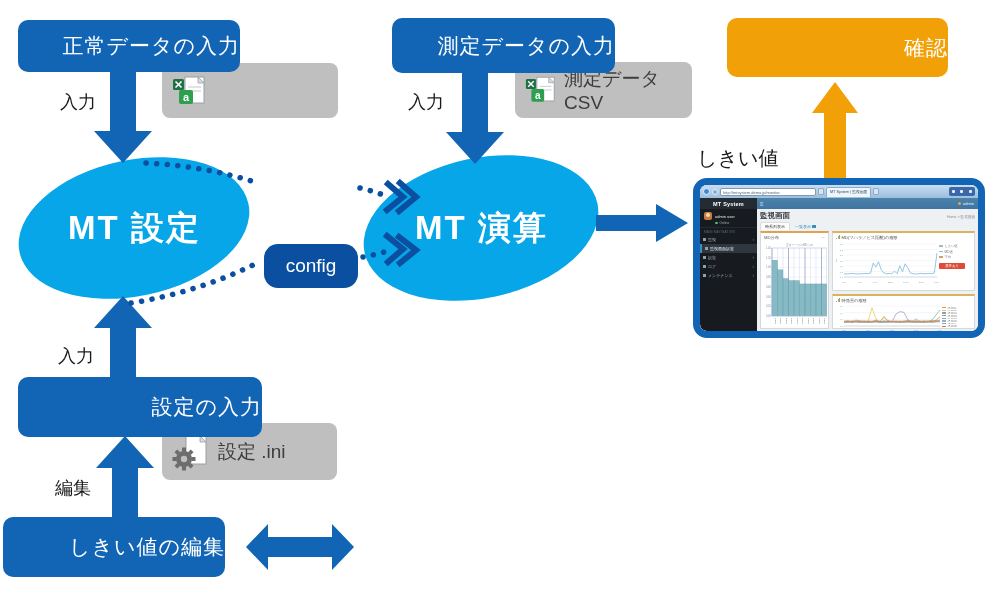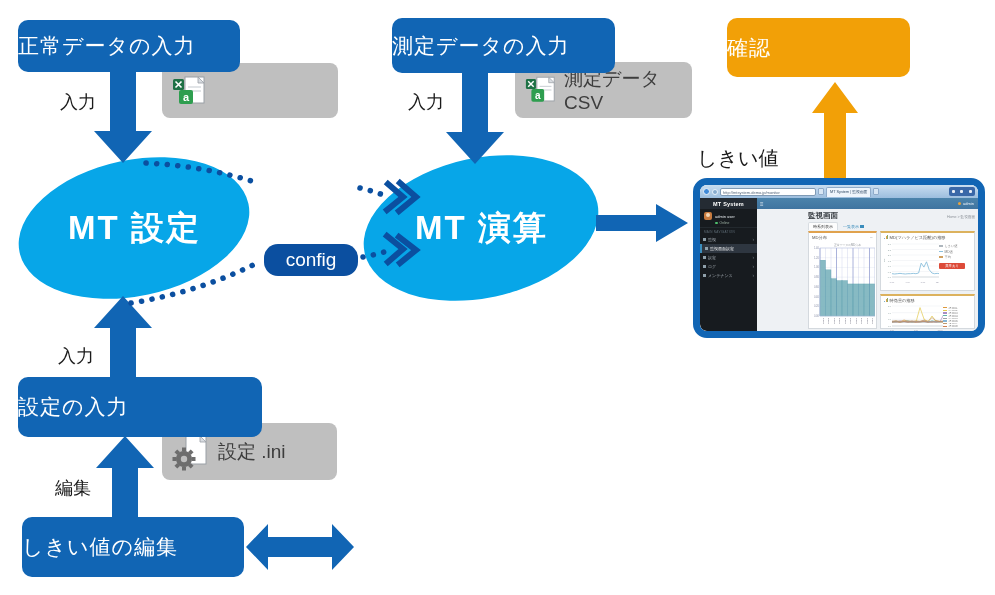--- a/index.html
+++ b/index.html
@@ -4,21 +4,21 @@
 <style>
   :root{
     --blue:#1165b4; --navy:#0b4fa0; --cyan:#07a6e8; --orange:#f2a007;
     --gray:#bfbfbf; --ink:#1a1a1a;
   }
   *{margin:0;padding:0;box-sizing:border-box;}
   html,body{background:#fff;}
   body{font-family:"Liberation Sans","DejaVu Sans",sans-serif;}
   #canvas{position:relative;width:995px;height:595px;background:#fff;overflow:hidden;}
   .abs{position:absolute;}
-  .node{display:flex;align-items:center;justify-content:flex-start;color:#fff;
+  .node{display:flex;align-items:center;justify-content:flex-end;color:#fff;
         font-size:21px;letter-spacing:1px;border-radius:10px;background:var(--blue);z-index:4;}
   .gray-box{background:var(--gray);border-radius:8px;display:flex;align-items:center;
         color:#3d3d3d;font-size:19px;z-index:2;padding-left:10px;gap:8px;}
   .ellipse{border-radius:50%;background:var(--cyan);display:flex;align-items:center;
         justify-content:center;color:#fff;font-weight:bold;font-size:33px;letter-spacing:2px;z-index:1;}
   .badge{background:var(--navy);border-radius:14px;display:flex;align-items:center;
         justify-content:center;color:#fff;font-size:17px;z-index:4;}
   .lbl{color:var(--ink);font-size:18px;z-index:4;}
   .arrow{z-index:2;}
   svg{display:block;}
@@ -38,21 +38,21 @@
         font-size:3.8px;color:#324b66;line-height:9px;padding:0 3px;white-space:nowrap;overflow:hidden;max-width:70px;flex:none;}
   .win-controls{margin-left:auto;width:26px;height:9px;background:#3a68a8;border-radius:2px;display:flex;
         align-items:center;justify-content:space-around;flex:none;}
   .win-dot{width:3px;height:3px;background:#e8eef6;border-radius:1px;}
   .navbar{height:11px;flex:none;display:flex;align-items:center;background:linear-gradient(#4b83ab,#3f74a0);}
   .brand{width:57px;height:100%;background:#242b33;color:#fff;font-weight:bold;font-size:5.5px;
         display:flex;align-items:center;justify-content:center;flex:none;letter-spacing:.2px;}
   .burger{color:#dce6ef;font-size:6px;margin-left:3px;}
   .nav-user{margin-left:auto;margin-right:4px;display:flex;align-items:center;gap:2px;color:#eef4fa;font-size:4px;}
   .dot-orange{width:3px;height:3px;border-radius:50%;background:#e8a33d;}
-  .shot-body{flex:1;display:flex;min-height:0;gap:48px;}
+  .shot-body{flex:1;display:flex;min-height:0;}
   .sidebar{width:57px;flex:none;background:#171b1f;color:#b8c0c7;font-size:4px;display:flex;flex-direction:column;}
   .side-user{display:flex;gap:3px;padding:3px 4px 1px;align-items:center;}
   .avatar{width:8px;height:8px;border-radius:2px;background:#c87b3f;flex:none;position:relative;}
   .avatar:after{content:"";position:absolute;left:2px;top:1px;width:4px;height:4px;border-radius:50%;background:#f5d9b8;}
   .side-name{color:#e4e9ed;font-size:4px;line-height:5px;}
   .side-status{display:flex;align-items:center;gap:2px;padding:0 4px 2px 15px;color:#9fb3a5;font-size:3.4px;}
   .dot-green{width:2.5px;height:2.5px;border-radius:50%;background:#4fbf6e;}
   .side-section{padding:2px 4px 1px;color:#5d6b75;font-size:3px;letter-spacing:.3px;border-top:1px solid #23292e;}
   .side-item{display:flex;align-items:center;gap:2px;padding:0 3px;height:9px;color:#b2bac1;}
   .side-item.active{background:#2e3640;color:#fff;border-left:2px solid #3b8dbc;}
@@ -185,31 +185,31 @@
   <svg class="abs arrow" style="left:246px;top:524px" width="108" height="46" viewBox="0 0 108 46">
     <polygon points="0,23 22,0 22,13 86,13 86,0 108,23 86,46 86,33 22,33 22,46" fill="#1165b4"></polygon>
   </svg>
 
   <div class="abs node" style="left:18px;top:20px;width:222px;height:52px">
     <span>正常データの入力</span>
   </div>
   <div class="abs node" style="left:392px;top:18px;width:223px;height:55px">
     <span>測定データの入力</span>
   </div>
-  <div class="abs node" style="left:727px;top:18px;width:183px;height:59px;background:var(--orange)">
+  <div class="abs node" style="left:727px;top:18px;width:221px;height:59px;background:var(--orange)">
     <span>確認</span>
   </div>
   <div class="abs node" style="left:18px;top:377px;width:244px;height:60px">
     <span>設定の入力</span>
   </div>
-  <div class="abs node" style="left:22px;top:517px;width:222px;height:60px">
+  <div class="abs node" style="left:3px;top:517px;width:222px;height:60px">
     <span>しきい値の編集</span>
   </div>
 
-  <div class="abs badge" style="left:264px;top:244px;width:94px;height:32px;font-size:19px">
+  <div class="abs badge" style="left:264px;top:244px;width:94px;height:44px;font-size:19px">
     <span>config</span>
   </div>
 
   <div class="abs lbl" style="left:60px;top:90px">入力</div>
   <div class="abs lbl" style="left:408px;top:90px">入力</div>
   <div class="abs lbl" style="left:697px;top:145px;font-size:20px">しきい値</div>
   <div class="abs lbl" style="left:58px;top:344px">入力</div>
   <div class="abs lbl" style="left:55px;top:476px">編集</div>
 
   <div id="shot" class="abs">

